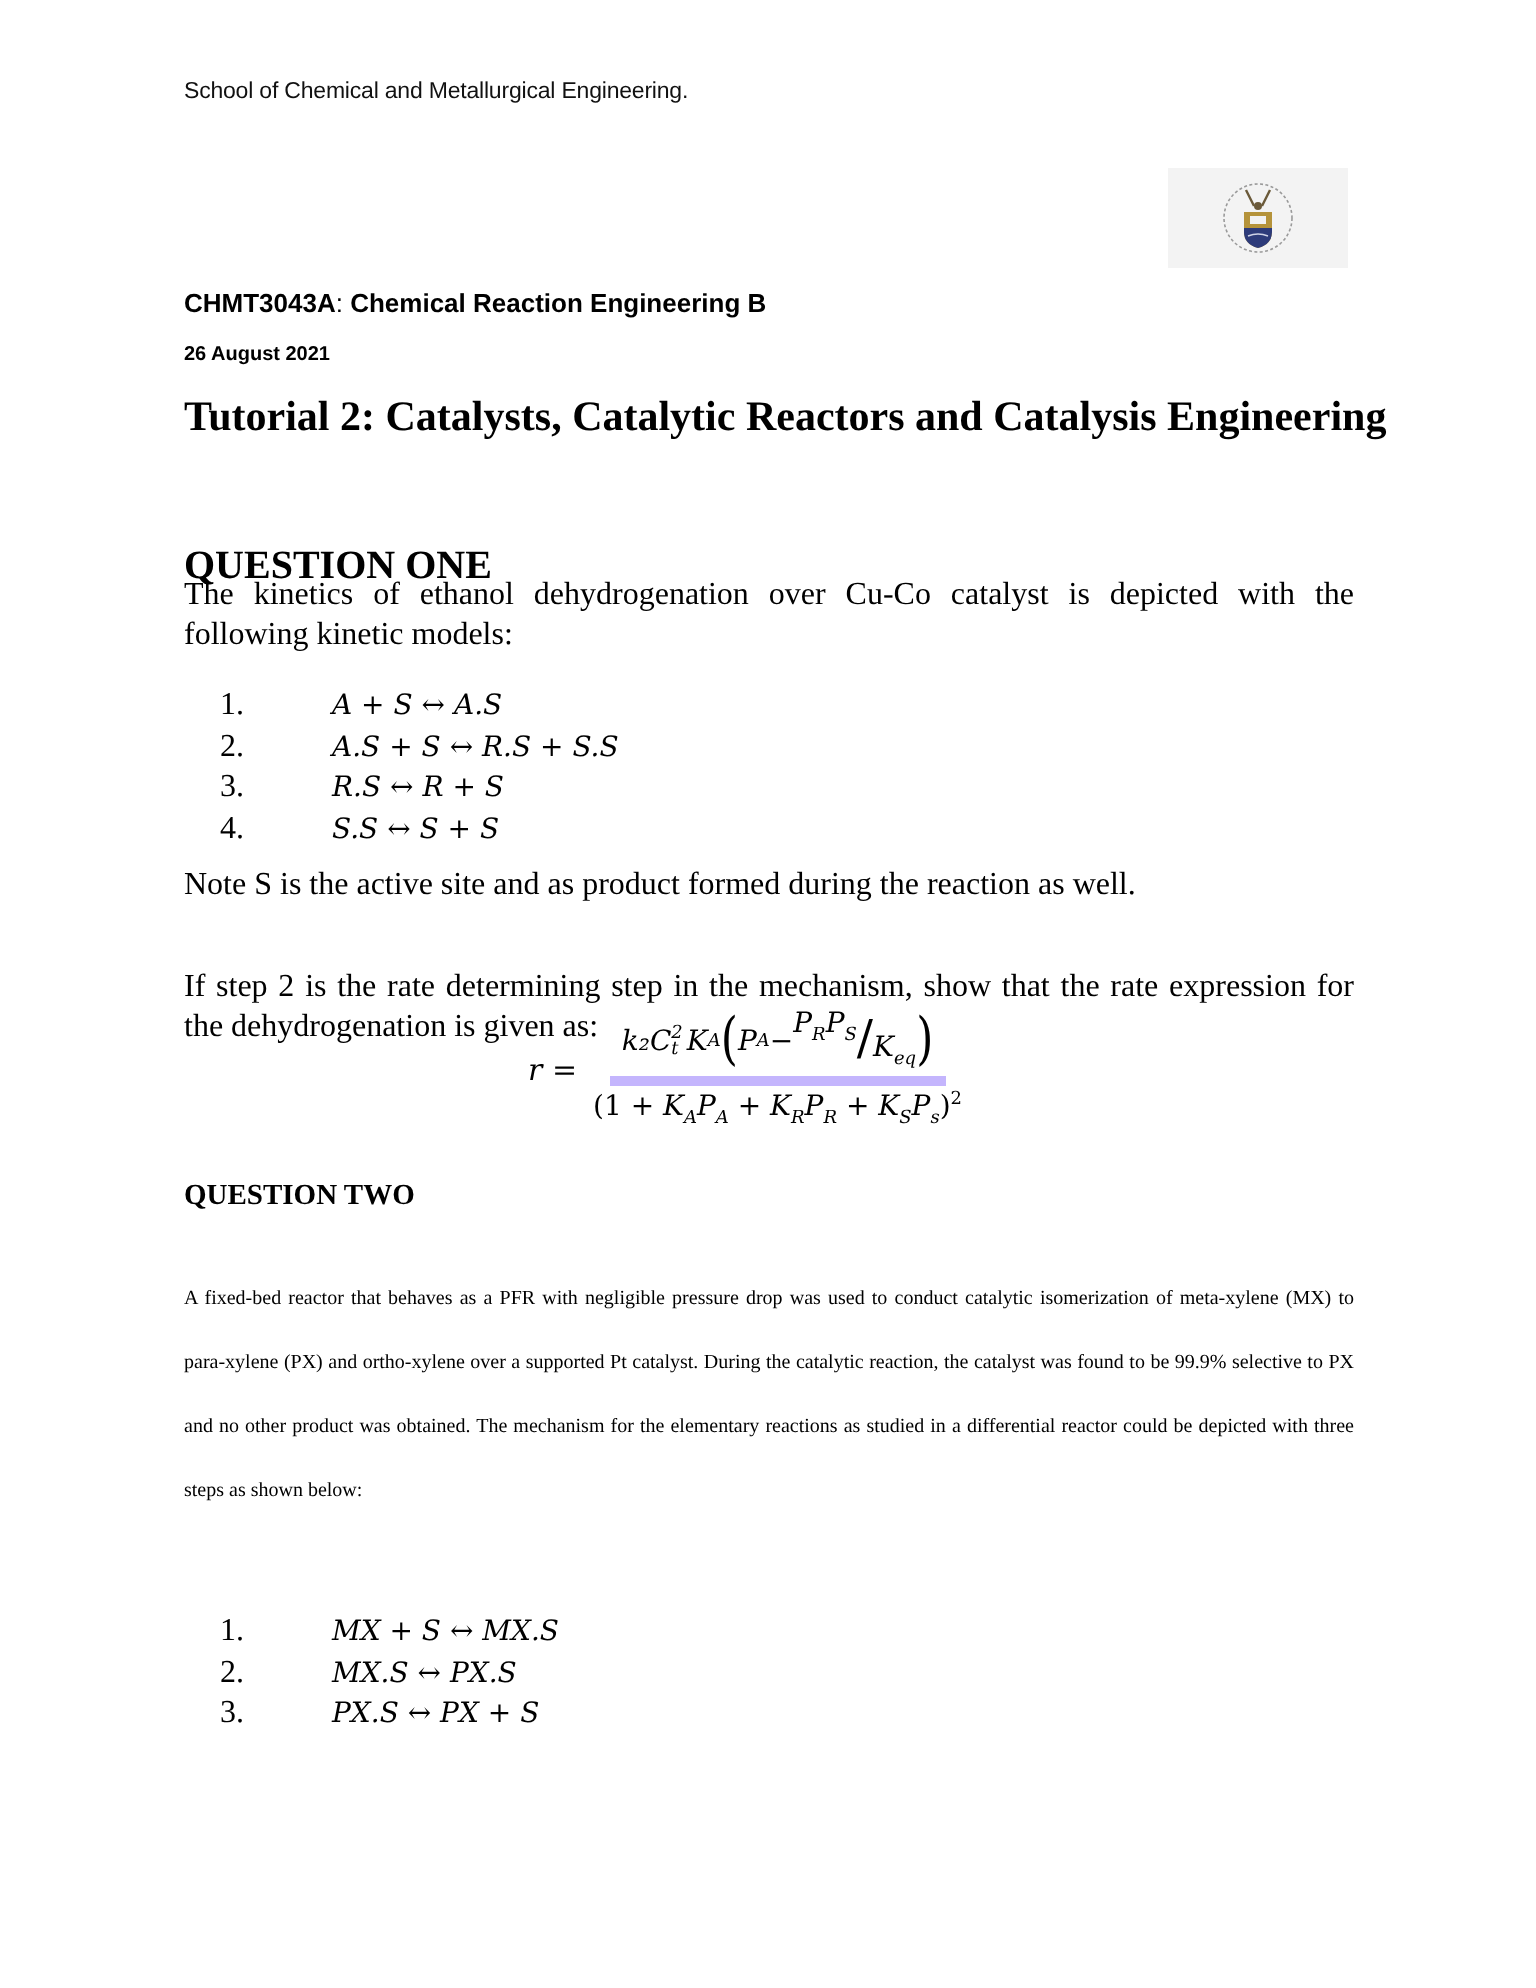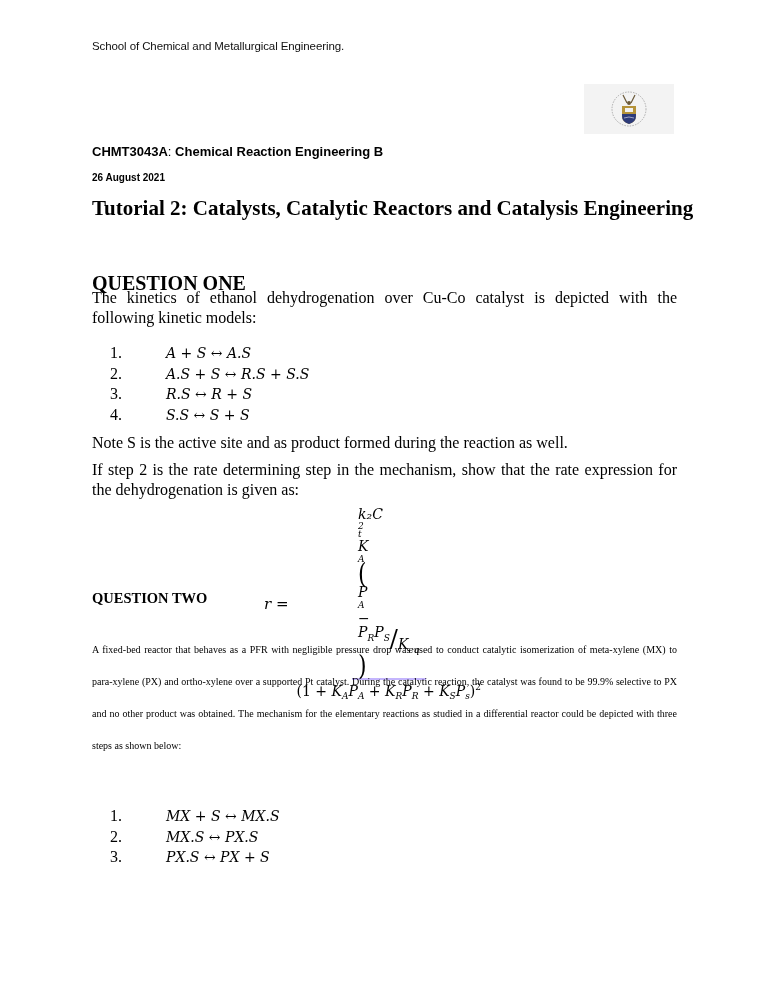--- a/index.html
+++ b/index.html
@@ -110,25 +110,24 @@
       align-items: center;
     }
     .formula .lhs { margin-right: 8px; font-size: 15px; }
     .frac {
       display: inline-flex;
       flex-direction: column;
       align-items: center;
     }
     .frac .num-part {
       padding: 0 6px 2px 6px;
-      border-bottom: 2px solid #c4b5fd;
-      display: flex;
-      align-items: flex-start;
+      border-bottom: 5px solid #c4b5fd;
+      display: flex;
+      align-items: center;
       white-space: nowrap;
-      flex-direction: column;
     }
     .frac .den-part {
       padding-top: 2px;
       white-space: nowrap;
     }
     .big-paren {
       font-style: normal;
       font-size: 22px;
       line-height: 20px;
       transform: scaleY(1.3);
@@ -196,21 +195,21 @@
         <span class="eq">R.S ↔ R + S</span>
       </li>
     <li>
         <span class="num">4.</span>
         <span class="eq">S.S ↔ S + S</span>
       </li>
   </ol>
 
   <div class="para" style="top:433px;">Note S is the active site and as product formed during the reaction as well.</div>
 
-  <div class="para" style="top:460px;">If step 2 is the rate determining step in the mechanism, show that the rate expression for the dehydrogenation is given as:</div>
+  <div class="para" style="top:484px;">If step 2 is the rate determining step in the mechanism, show that the rate expression for the dehydrogenation is given as:</div>
 
   <div class="formula">
     <span class="lhs">r =</span>
     <span class="frac">
       <span class="num-part">
         <span>k₂C</span>
           <span style="display:inline-flex;flex-direction:column;line-height:8px;font-size:9px;vertical-align:middle;margin-right:2px;">
             <span>2</span>
             <span>t</span>
           </span>

